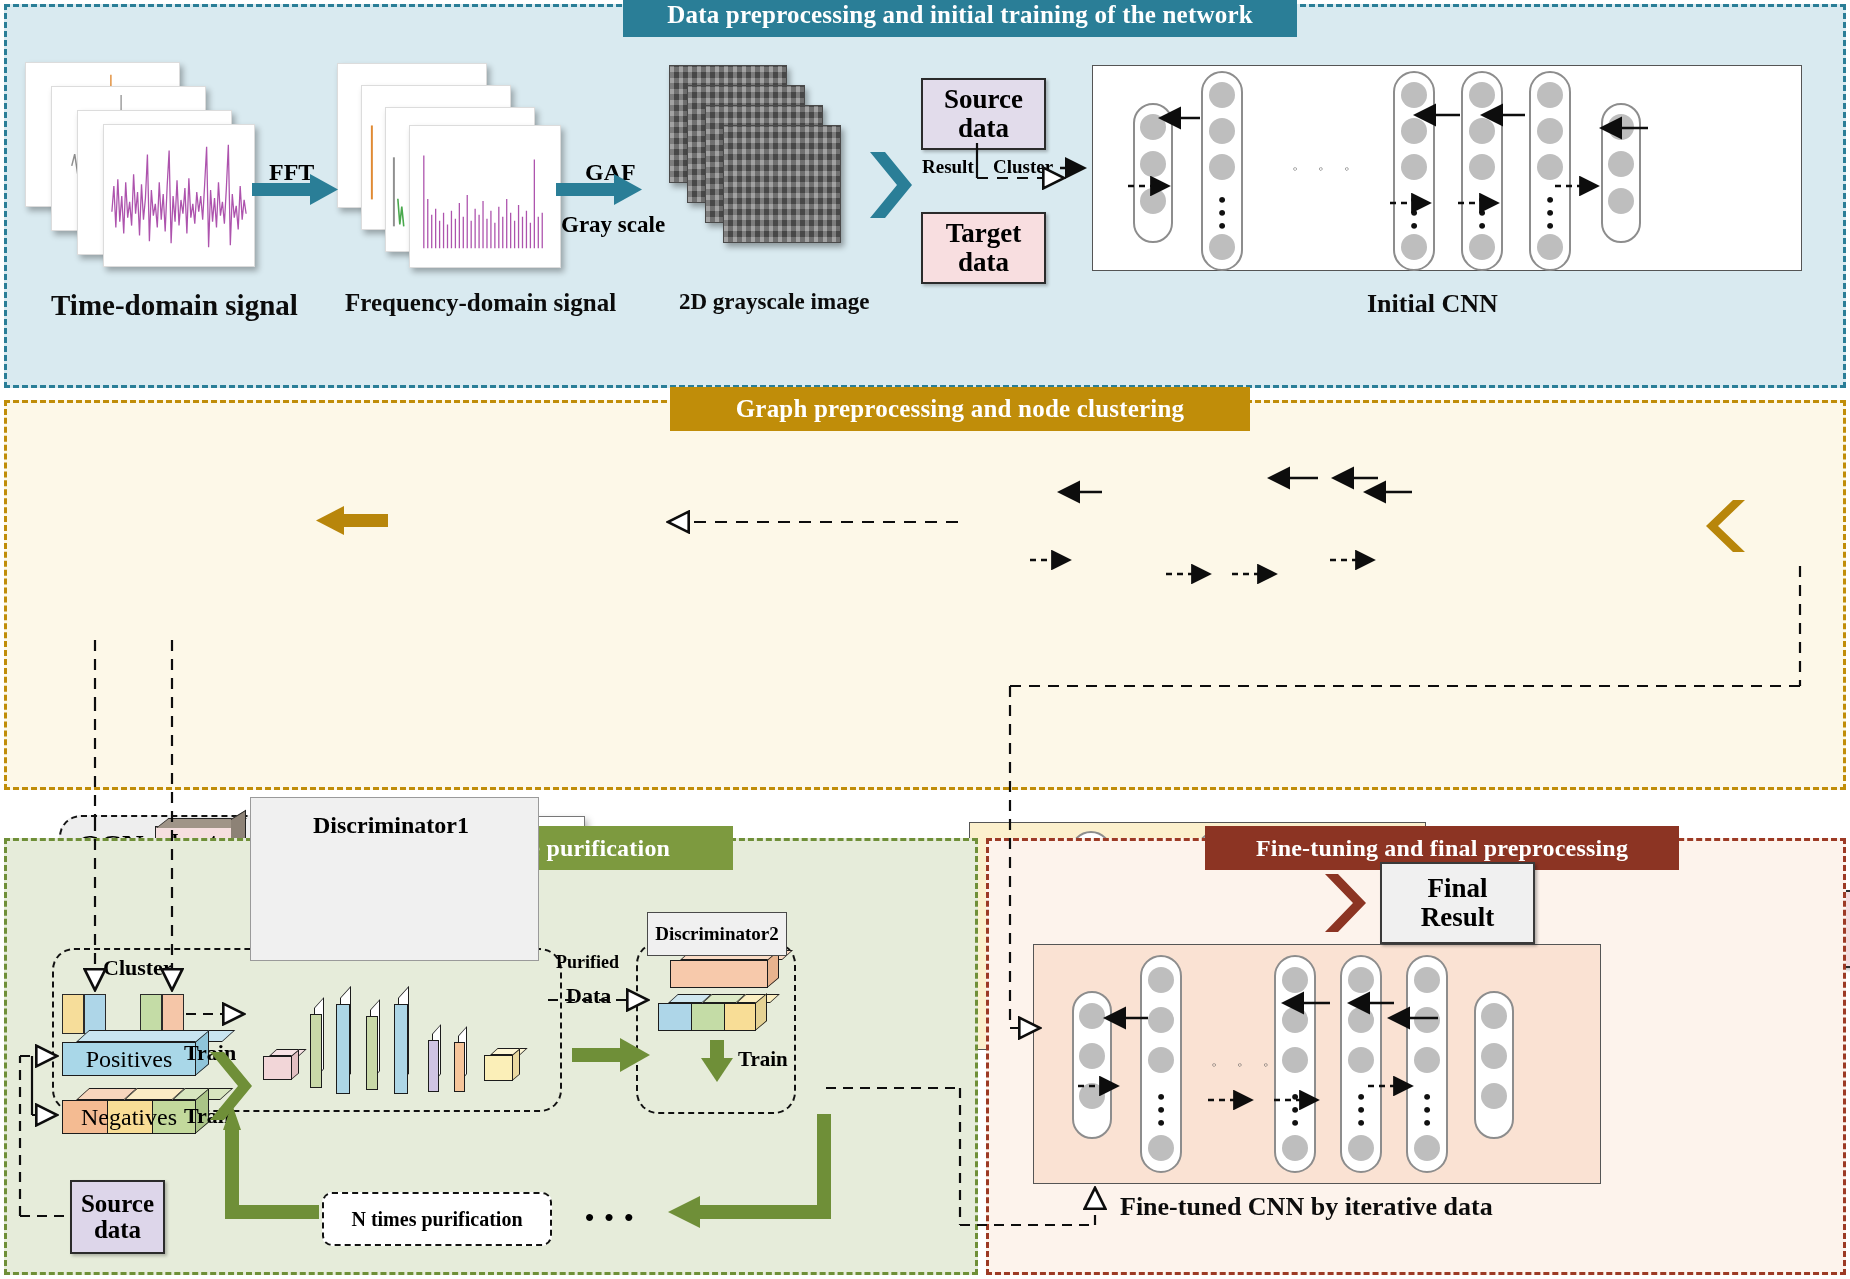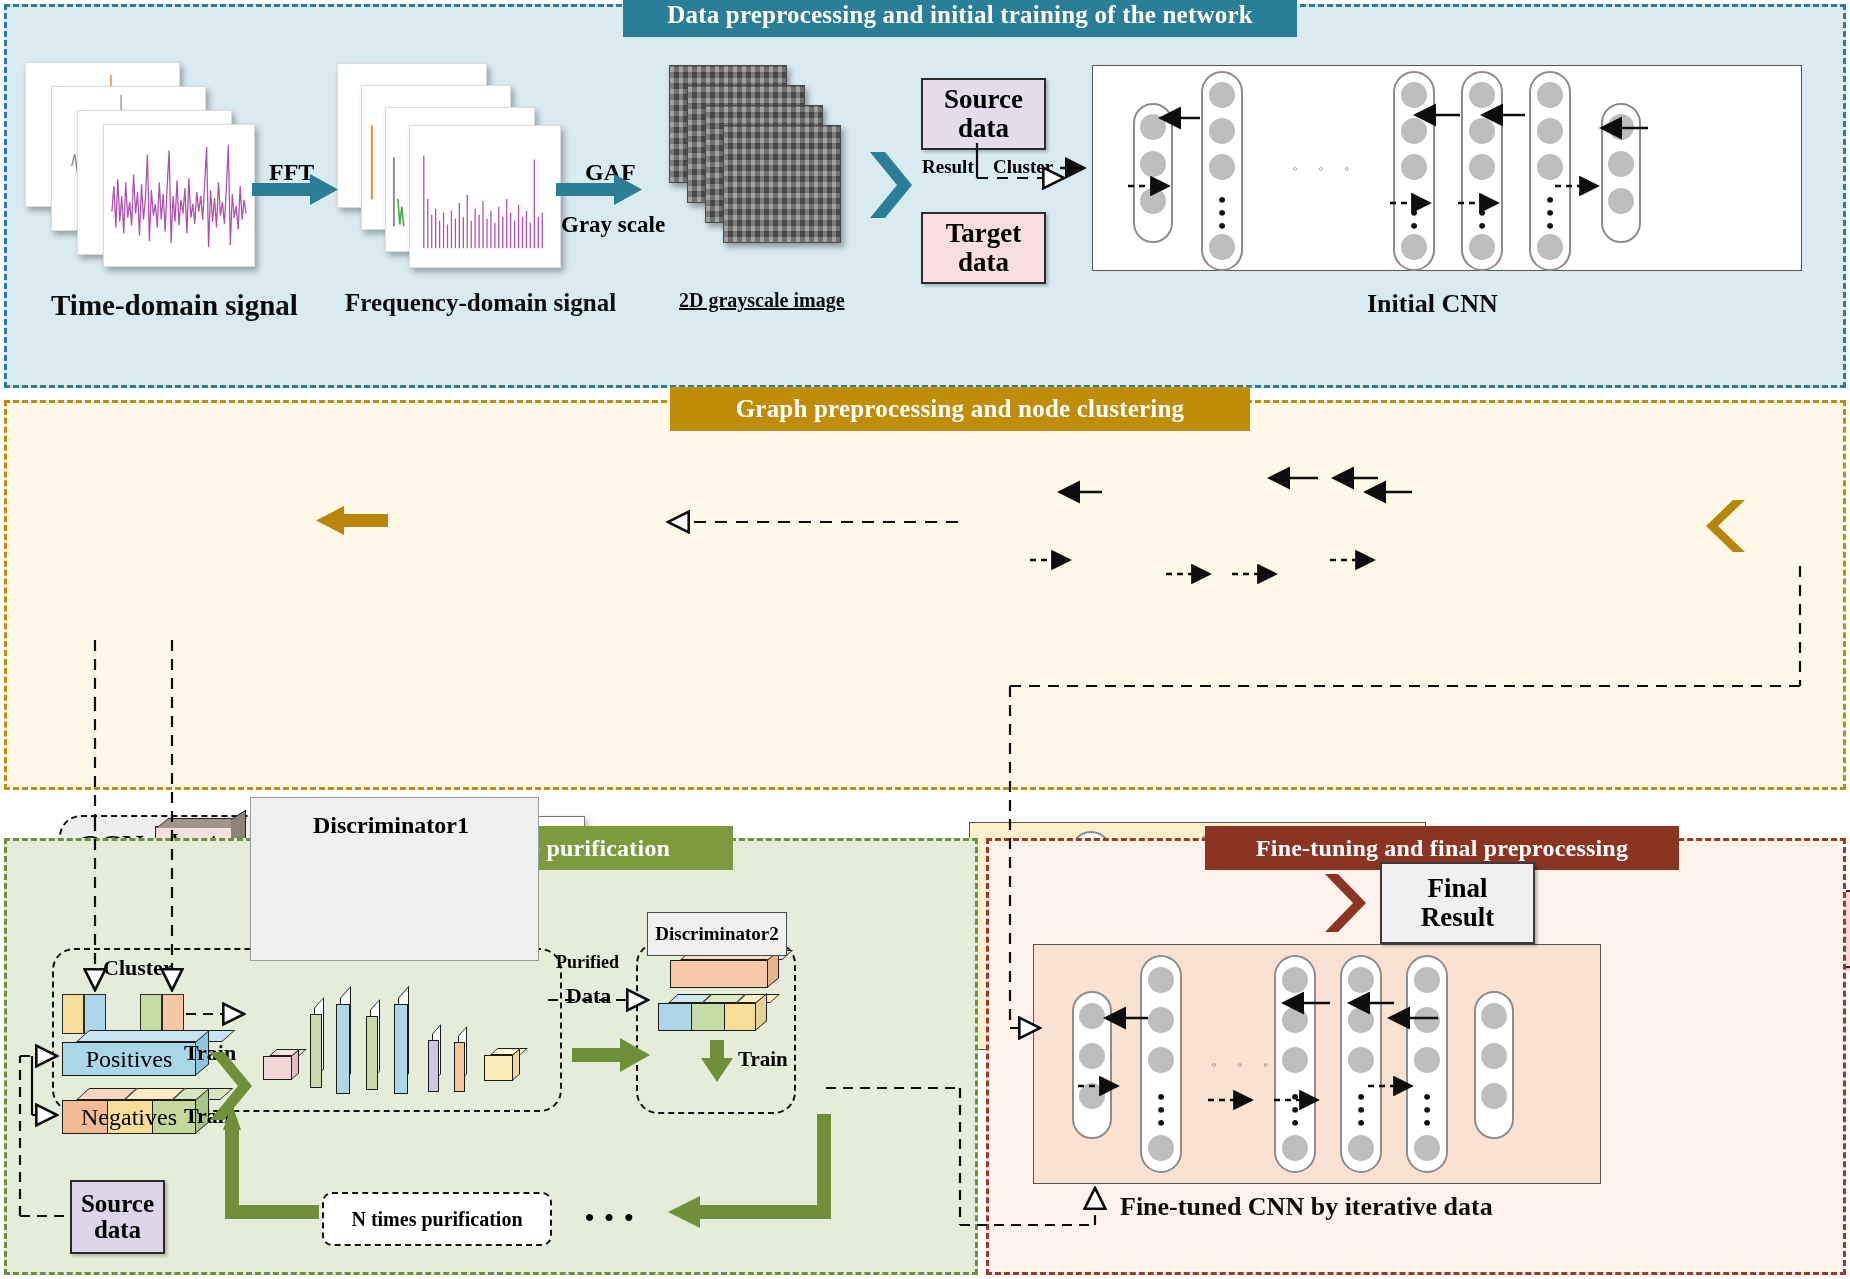--- a/index.html
+++ b/index.html
@@ -313,21 +313,21 @@
 
     <div class="lbl" style="left:578px; top:152px; font-size:24px;">GAF</div>
     <div class="lbl" style="left:554px; top:205px; font-size:23px;">Gray scale</div>
 
     <div class="gs-stack" style="left:662px; top:58px; width:220px; height:200px;">
       <div class="gs" style="left:0; top:0; width:118px; height:118px;"></div>
       <div class="gs" style="left:18px; top:20px; width:118px; height:118px;"></div>
       <div class="gs" style="left:36px; top:40px; width:118px; height:118px;"></div>
       <div class="gs" style="left:54px; top:60px; width:118px; height:118px;"></div>
     </div>
-    <div class="caption" style="left:672px; top:282px; font-size:20px;text-decoration:underline;">2D grayscale image</div>
+    <div class="caption" style="left:672px; top:282px; font-size:23px;">2D grayscale image</div>
 
     <div class="databox" style="left:914px; top:71px; width:125px; height:72px; background:#e2dceb;">
       <span>Source</span>
       <span>data</span>
     </div>
     <div class="databox" style="left:914px; top:205px; width:125px; height:72px; background:#f8dee0;">
       <span>Target</span>
       <span>data</span>
     </div>
     <div class="lbl" style="left:915px; top:149px; font-size:19px;">Result</div>

